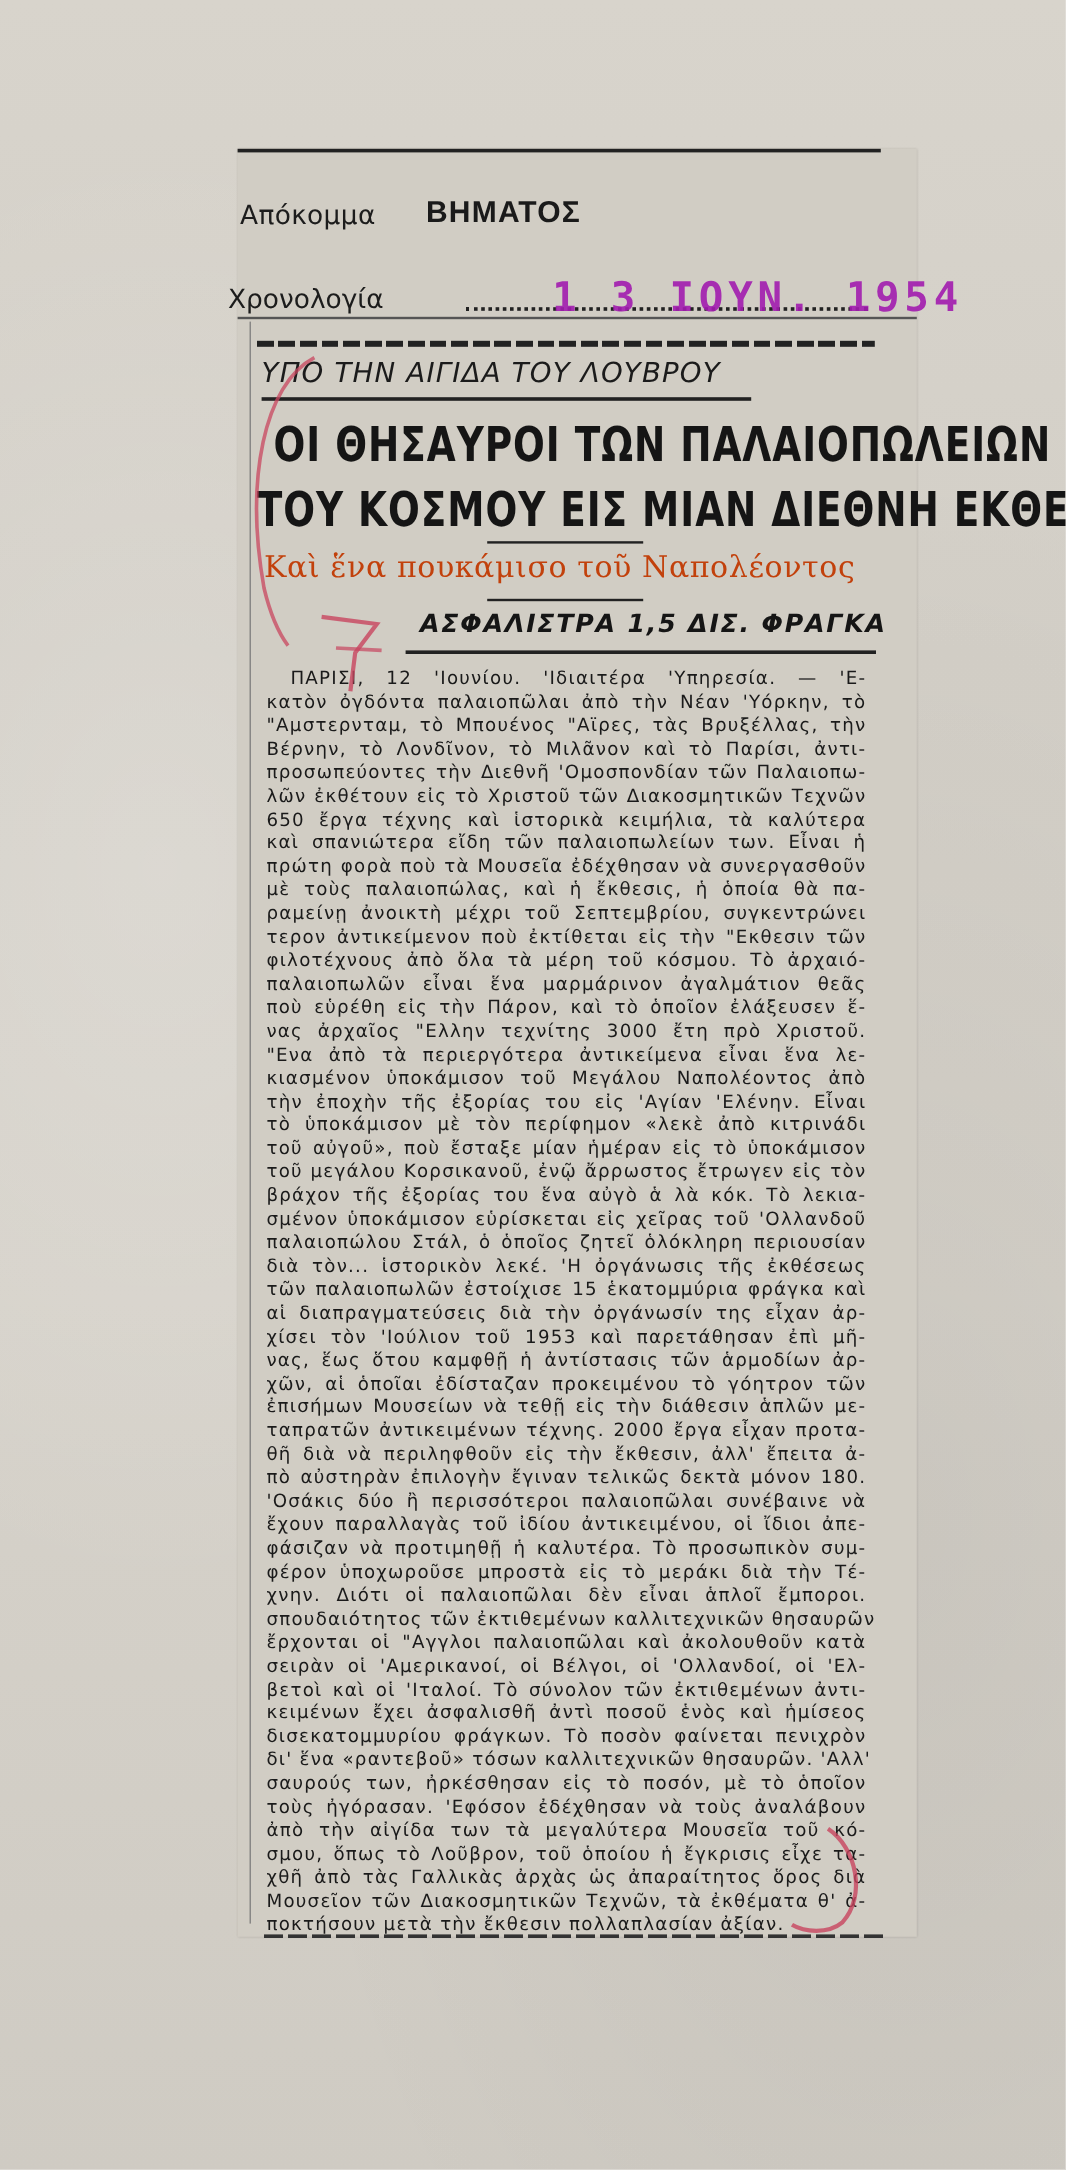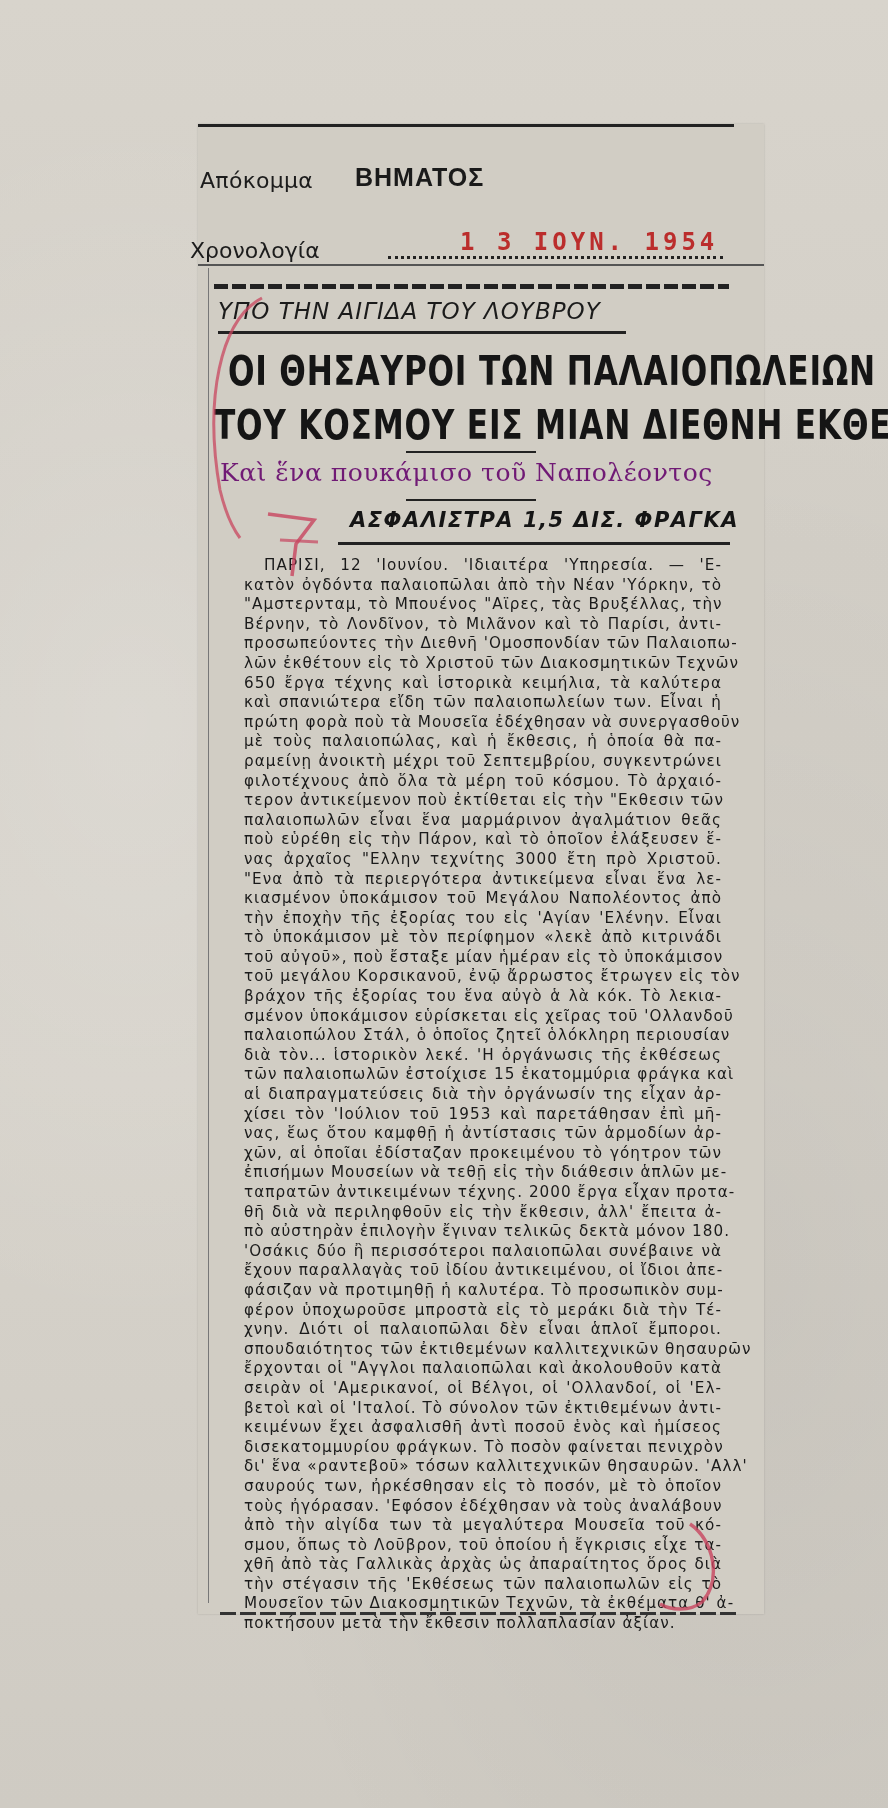--- a/index.html
+++ b/index.html
@@ -29,21 +29,21 @@
     font-family:"Liberation Sans", sans-serif; letter-spacing:1px;
   }
   .label-chrono {
     position:absolute; left:190px; top:238px; font-size:22px; color:#1c1c1c;
   }
   .dot-leader {
     position:absolute; left:388px; top:236px; width:335px; height:20px;
     border-bottom:3px dotted #222;
   }
   .date-stamp {
-    position:absolute; left:460px; top:228px; font-size:24px; color:#b91c1c;
+    position:absolute; left:460px; top:228px; font-size:34px; color:#a21caf;
     font-family:"DejaVu Sans Mono", monospace; letter-spacing:4px; font-weight:bold; opacity:0.9;
   }
   .header-bottom-rule { position:absolute; left:198px; top:264px; width:566px; border-top:2px solid #555; }
   .left-column-rule { position:absolute; left:208px; top:268px; height:1335px; border-left:1px solid #777; }
 
   .dashed-rule {
     position:absolute; left:214px; top:284px; width:515px; height:5px;
     background: repeating-linear-gradient(90deg,#222 0 14px, transparent 14px 18px);
   }
   .kicker {
@@ -52,36 +52,36 @@
   }
   .kicker-rule { position:absolute; left:218px; top:331px; width:408px; border-top:3px solid #222; }
   .headline {
     position:absolute; left:228px; top:344px; width:510px; font-size:40px; line-height:54px;
     font-family:"DejaVu Sans", sans-serif; font-weight:bold; color:#151515;
     transform:scaleX(0.78); transform-origin:left top; white-space:nowrap; letter-spacing:1px;
   }
   .headline .l2 { margin-left:-18px; }
   .sub-rule-1 { position:absolute; left:406px; top:451px; width:130px; border-top:2px solid #222; }
   .subheadline {
-    position:absolute; left:220px; top:458px; font-size:25px; color:#701a75;
+    position:absolute; left:220px; top:458px; font-size:25px; color:#c2410c;
     font-family:"DejaVu Serif", serif; letter-spacing:0.5px;
   }
   .sub-rule-2 { position:absolute; left:406px; top:499px; width:130px; border-top:2px solid #222; }
   .deck {
     position:absolute; left:350px; top:508px; font-size:21px; font-style:italic; font-weight:bold;
     color:#151515; letter-spacing:1.5px;text-align:right;
   }
   .deck-rule { position:absolute; left:338px; top:542px; width:392px; border-top:3px solid #222; }
 
   .body-text {
     position:absolute; left:222px; top:556px; width:500px;
     font-size:15.2px; line-height:19.6px; color:#1a1a1a;
     font-family:"DejaVu Sans", sans-serif; letter-spacing:1.05px;
   }
-  .body-text .line { white-space:nowrap; text-align:justify; text-align-last:justify; display:block; height:19.6px; overflow:visible;margin-left:22px; }
+  .body-text .line { white-space:nowrap; text-align:justify; text-align-last:justify; display:block; height:19.6px; overflow:visible; }
   .body-text .line.first { text-indent:20px; }
   .body-text .line.last { text-align-last:left; }
 
   .bottom-dashed {
     position:absolute; left:220px; top:1612px; width:520px; height:3px;
     background: repeating-linear-gradient(90deg,#333 0 16px, transparent 16px 20px);
   }
   .red-mark {
     position:absolute; pointer-events:none;
   }
@@ -122,22 +122,22 @@
     <span class="line">κατὸν ὀγδόντα παλαιοπῶλαι ἀπὸ τὴν Νέαν 'Υόρκην, τὸ</span>
     <span class="line">"Αμστερνταμ, τὸ Μπουένος "Αϊρες, τὰς Βρυξέλλας, τὴν</span>
     <span class="line">Βέρνην, τὸ Λονδῖνον, τὸ Μιλᾶνον καὶ τὸ Παρίσι, ἀντι-</span>
     <span class="line">προσωπεύοντες τὴν Διεθνῆ 'Ομοσπονδίαν τῶν Παλαιοπω-</span>
     <span class="line">λῶν ἐκθέτουν εἰς τὸ Χριστοῦ τῶν Διακοσμητικῶν Τεχνῶν</span>
     <span class="line">650 ἔργα τέχνης καὶ ἱστορικὰ κειμήλια, τὰ καλύτερα</span>
     <span class="line">καὶ σπανιώτερα εἴδη τῶν παλαιοπωλείων των. Εἶναι ἡ</span>
     <span class="line">πρώτη φορὰ ποὺ τὰ Μουσεῖα ἐδέχθησαν νὰ συνεργασθοῦν</span>
     <span class="line">μὲ τοὺς παλαιοπώλας, καὶ ἡ ἔκθεσις, ἡ ὁποία θὰ πα-</span>
     <span class="line">ραμείνῃ ἀνοικτὴ μέχρι τοῦ Σεπτεμβρίου, συγκεντρώνει</span>
+    <span class="line">τερον ἀντικείμενον ποὺ ἐκτίθεται εἰς τὴν "Εκθεσιν τῶν</span>
     <span class="line">φιλοτέχνους ἀπὸ ὅλα τὰ μέρη τοῦ κόσμου. Τὸ ἀρχαιό-</span>
-    <span class="line">τερον ἀντικείμενον ποὺ ἐκτίθεται εἰς τὴν "Εκθεσιν τῶν</span>
     <span class="line">παλαιοπωλῶν εἶναι ἕνα μαρμάρινον ἀγαλμάτιον θεᾶς</span>
     <span class="line">ποὺ εὑρέθη εἰς τὴν Πάρον, καὶ τὸ ὁποῖον ἐλάξευσεν ἕ-</span>
     <span class="line">νας ἀρχαῖος "Ελλην τεχνίτης 3000 ἔτη πρὸ Χριστοῦ.</span>
     <span class="line">"Ενα ἀπὸ τὰ περιεργότερα ἀντικείμενα εἶναι ἕνα λε-</span>
     <span class="line">κιασμένον ὑποκάμισον τοῦ Μεγάλου Ναπολέοντος ἀπὸ</span>
     <span class="line">τὴν ἐποχὴν τῆς ἐξορίας του εἰς 'Αγίαν 'Ελένην. Εἶναι</span>
     <span class="line">τὸ ὑποκάμισον μὲ τὸν περίφημον «λεκὲ ἀπὸ κιτρινάδι</span>
     <span class="line">τοῦ αὐγοῦ», ποὺ ἔσταξε μίαν ἡμέραν εἰς τὸ ὑποκάμισον</span>
     <span class="line">τοῦ μεγάλου Κορσικανοῦ, ἐνῷ ἄρρωστος ἔτρωγεν εἰς τὸν</span>
     <span class="line">βράχον τῆς ἐξορίας του ἕνα αὐγὸ ἁ λὰ κόκ. Τὸ λεκια-</span>
@@ -163,21 +163,20 @@
     <span class="line">σειρὰν οἱ 'Αμερικανοί, οἱ Βέλγοι, οἱ 'Ολλανδοί, οἱ 'Ελ-</span>
     <span class="line">βετοὶ καὶ οἱ 'Ιταλοί. Τὸ σύνολον τῶν ἐκτιθεμένων ἀντι-</span>
     <span class="line">κειμένων ἔχει ἀσφαλισθῆ ἀντὶ ποσοῦ ἑνὸς καὶ ἡμίσεος</span>
     <span class="line">δισεκατομμυρίου φράγκων. Τὸ ποσὸν φαίνεται πενιχρὸν</span>
     <span class="line">δι' ἕνα «ραντεβοῦ» τόσων καλλιτεχνικῶν θησαυρῶν. 'Αλλ'</span>
     <span class="line">σαυρούς των, ἠρκέσθησαν εἰς τὸ ποσόν, μὲ τὸ ὁποῖον</span>
     <span class="line">τοὺς ἠγόρασαν. 'Εφόσον ἐδέχθησαν νὰ τοὺς ἀναλάβουν</span>
     <span class="line">ἀπὸ τὴν αἰγίδα των τὰ μεγαλύτερα Μουσεῖα τοῦ κό-</span>
     <span class="line">σμου, ὅπως τὸ Λοῦβρον, τοῦ ὁποίου ἡ ἔγκρισις εἶχε τα-</span>
     <span class="line">χθῆ ἀπὸ τὰς Γαλλικὰς ἀρχὰς ὡς ἀπαραίτητος ὅρος διὰ</span>
-    <span class="line">τὴν στέγασιν τῆς 'Εκθέσεως τῶν παλαιοπωλῶν εἰς τὸ</span>
     <span class="line">Μουσεῖον τῶν Διακοσμητικῶν Τεχνῶν, τὰ ἐκθέματα θ' ἀ-</span>
     <span class="line last">ποκτήσουν μετὰ τὴν ἔκθεσιν πολλαπλασίαν ἀξίαν.</span>
   </div>
 
 <div class="bottom-dashed"></div>
 
 <svg class="red-mark" style="left:200px;top:290px" width="70" height="260" viewBox="0 0 70 260">
   <path d="M62 8 C 20 30, 4 110, 20 200 C 26 225, 34 240, 40 248" fill="none" stroke="#c8455f" stroke-width="3" opacity="0.75"></path>
 </svg>
 <svg class="red-mark" style="left:262px;top:500px" width="70" height="80" viewBox="0 0 70 80">

